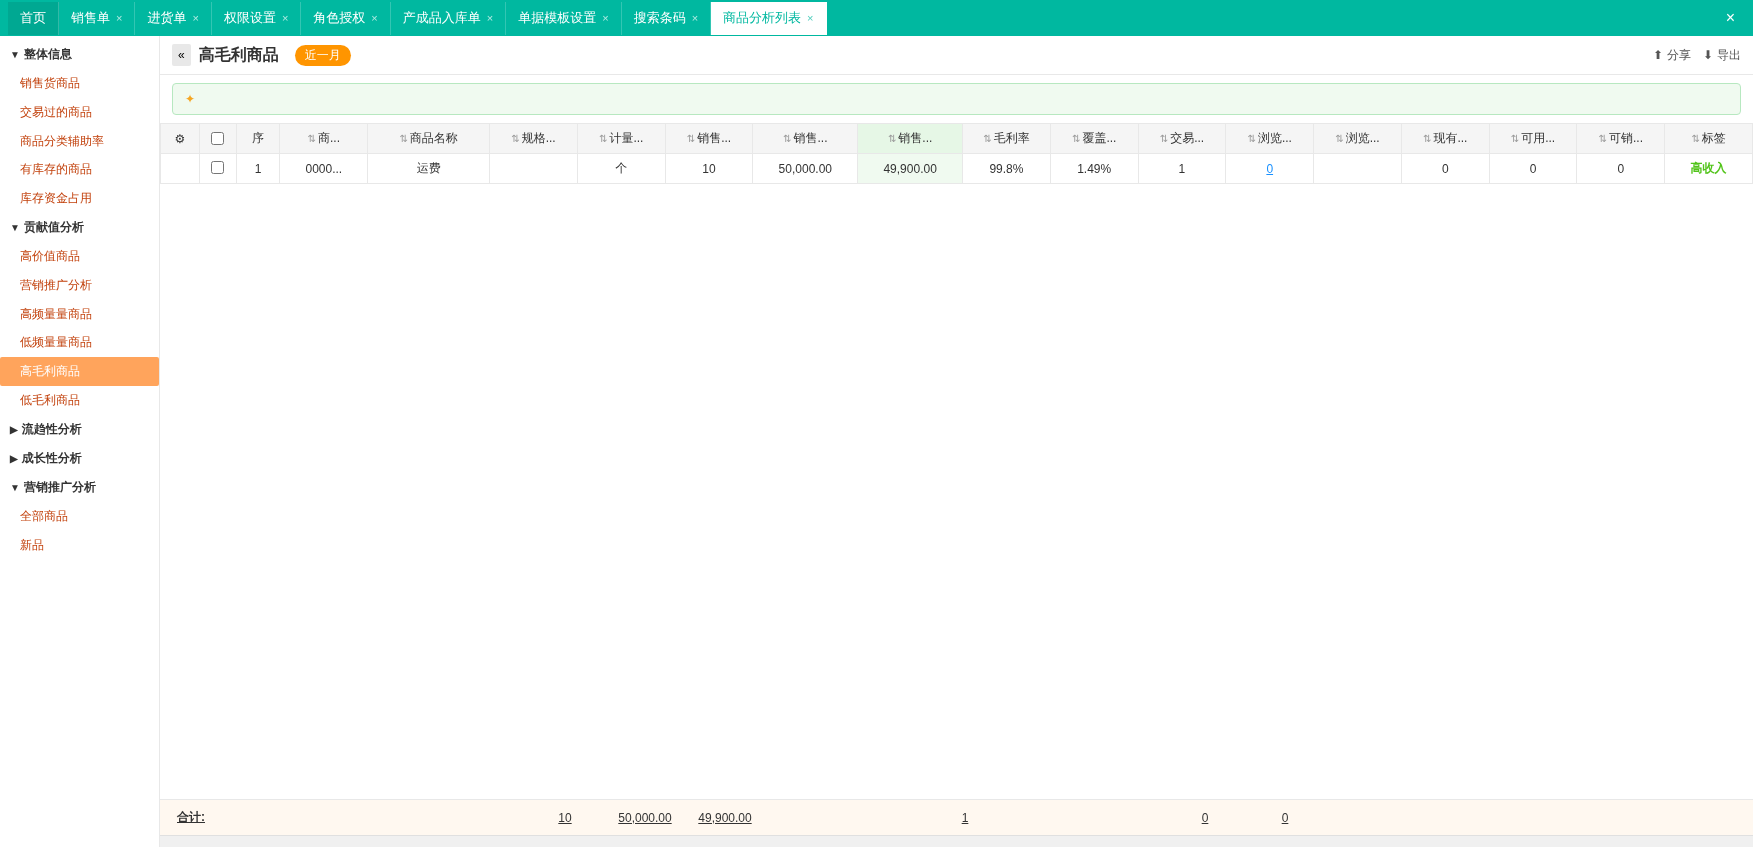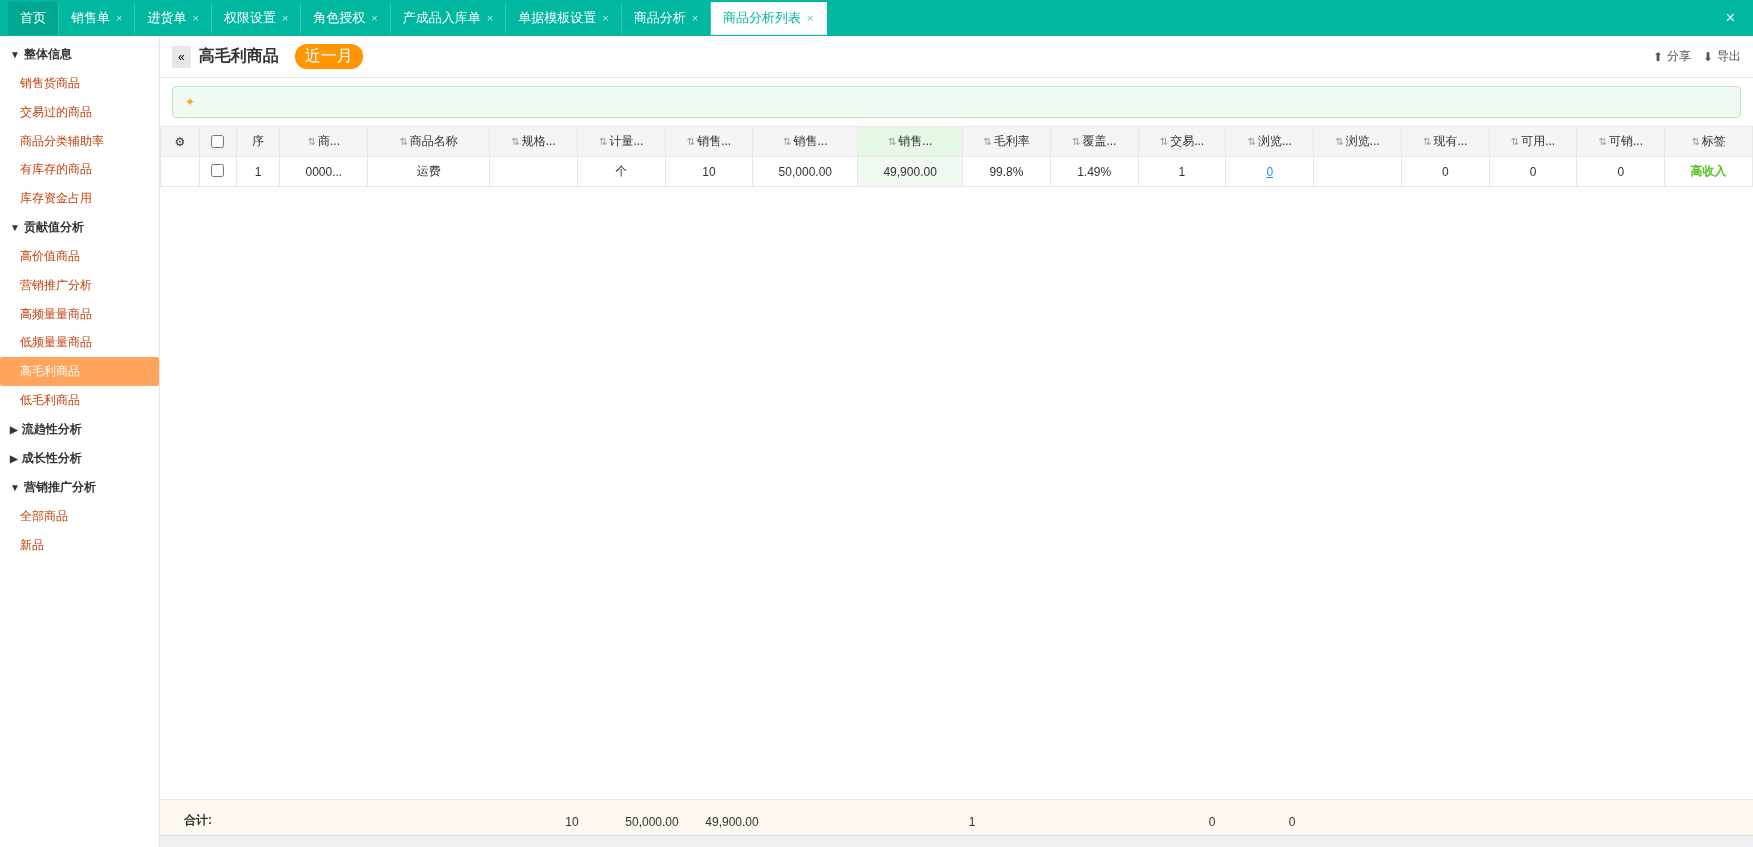--- a/index.html
+++ b/index.html
@@ -108,21 +108,21 @@
       font-weight: bold;
       color: #333;
       margin-right: 8px;
     }
     .filter-btn {
       background: #ff9500;
       color: white;
       border: none;
       border-radius: 12px;
       padding: 2px 10px;
-      font-size: 16px;
+      font-size: 12px;
       cursor: pointer;
     }
     .search-box {
       display: flex;
       align-items: center;
       border: 1px solid #ddd;
       border-radius: 4px;
       padding: 2px 8px;
       background: white;
       flex: 1;
@@ -211,25 +211,26 @@
       padding: 6px 8px;
       color: #333;
       text-align: center;
     }
 
     
     .table-footer {
       background: #fff8f0;
       border-top: 1px solid #e8e8e8;
       display: flex;
-      align-items: flex-end;
-      padding: 6px 24px;
+      align-items: center;
+      padding: 6px 17px;
       font-size: 12px;
       color: #333;
       min-height: 36px;
+      text-decoration: underline;
     }
     .footer-label { font-weight: bold; margin-right: 20px; }
     .footer-values {
       display: flex;
       gap: 0;
     }
     .footer-cell {
       padding: 0 8px;
       min-width: 80px;
       text-align: center;
@@ -270,21 +271,21 @@
   </div>
   <div class="nav-tab">
     <span>产成品入库单</span>
     <span class="close-x">×</span>
   </div>
   <div class="nav-tab">
     <span>单据模板设置</span>
     <span class="close-x">×</span>
   </div>
   <div class="nav-tab">
-    <span>商品分析</span>
+    <span>搜索条码</span>
     <span class="close-x">×</span>
   </div>
   <div class="nav-tab active">
     <span>商品分析列表</span>
     <span class="close-x">×</span>
   </div>
   <span class="win-close">×</span>
 </div>
 
 <div class="main-layout">

